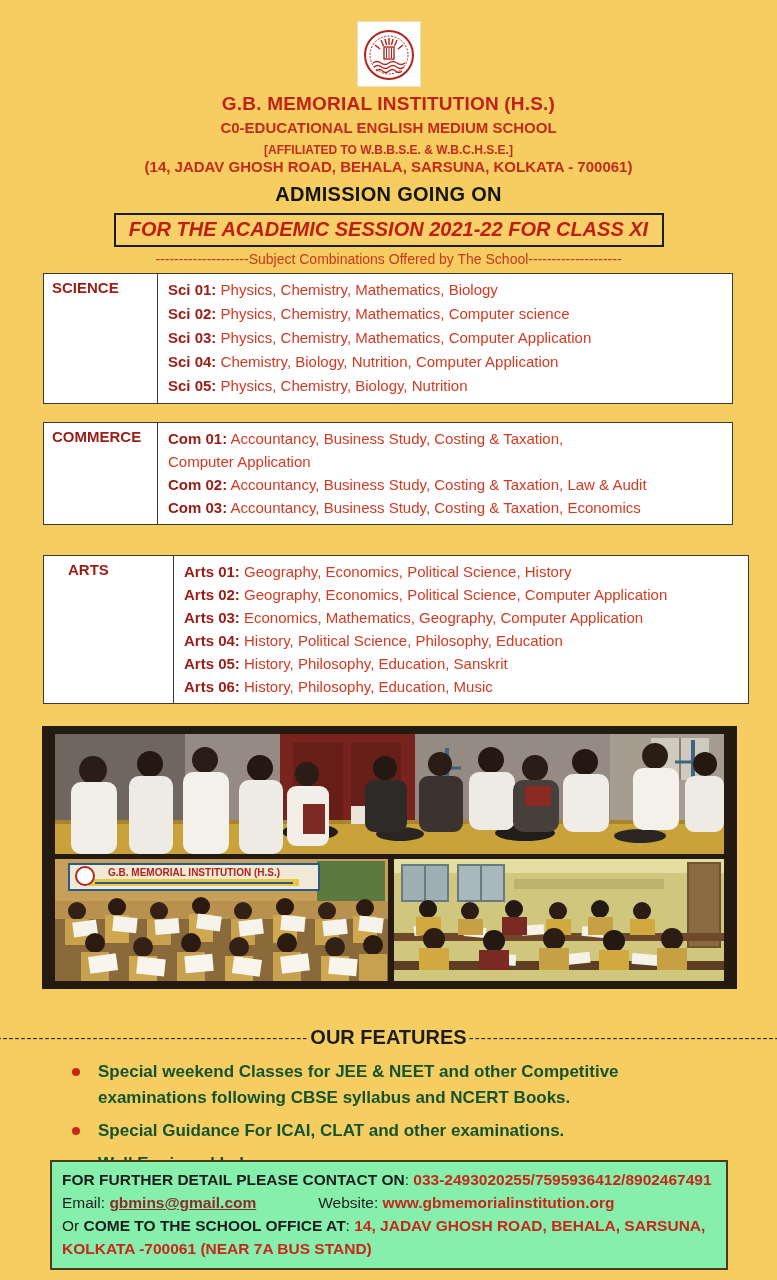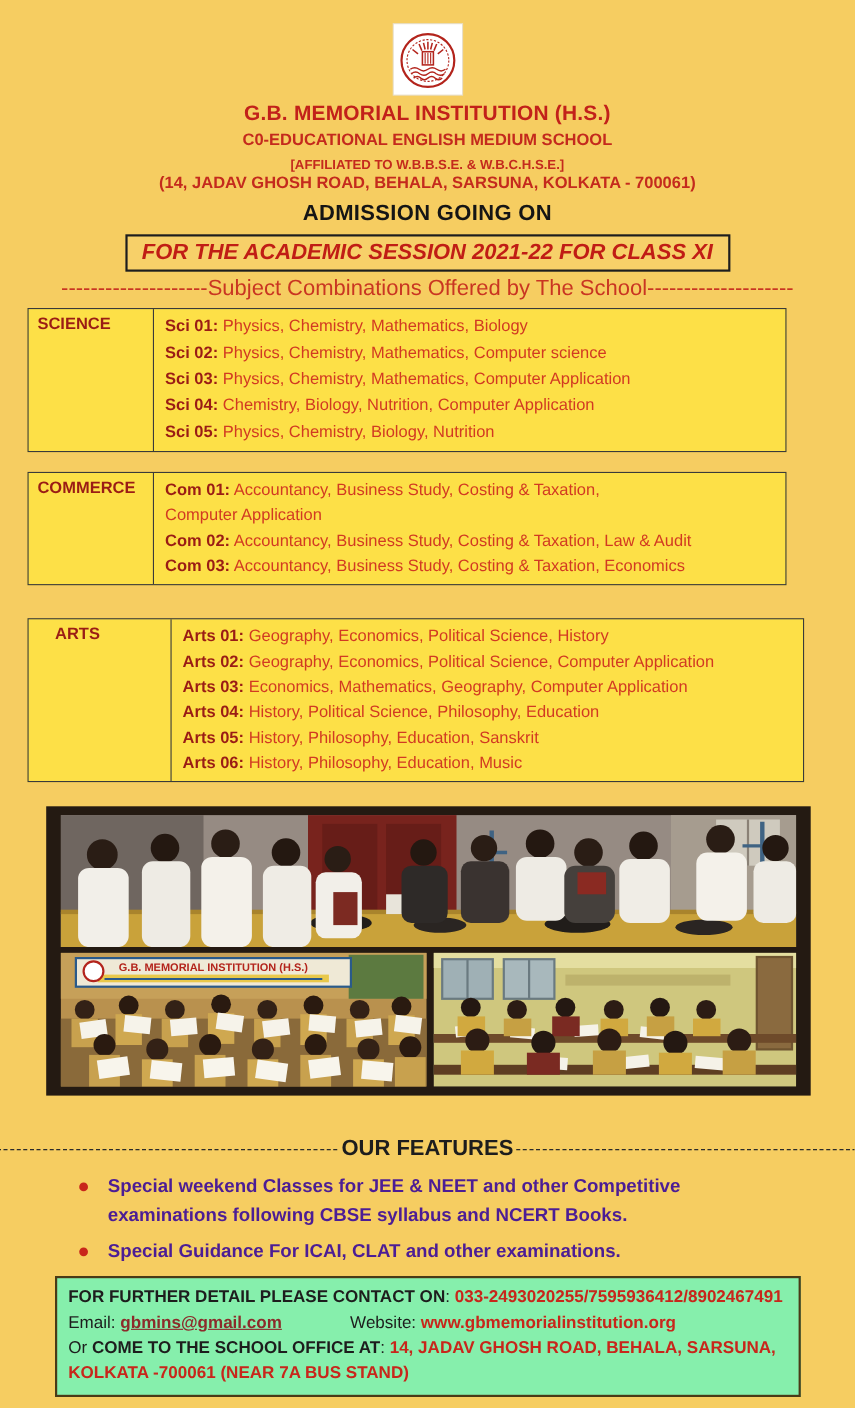--- a/index.html
+++ b/index.html
@@ -10,24 +10,24 @@
   .logo-wrap{width:62px;height:64px;margin:22px auto 0 auto;background:#ffffff;box-shadow:0 0 0 1px #e8dfc8;display:flex;align-items:center;justify-content:center;}
   .h-line{ text-align:center;font-weight:bold;}
   .school-name{margin-top:7px;font-size:19px;color:#c2211a;letter-spacing:.2px;}
   .school-type{margin-top:4px;font-size:15px;color:#c42a1d;}
   .affiliation{margin-top:7px;font-size:12px;color:#c42a1d;}
   .address{margin-top:1px;font-size:15px;color:#c42a1d;}
   .admission{margin-top:8px;font-size:20px;color:#151515;letter-spacing:.3px;}
 
   .session-box{margin:7px auto 0 auto;width:546px;border:2px solid #1d1d1d;background:#f7d069;text-align:center;padding:3px 0 4px 0;}
   .session-box span{font-size:20px;font-weight:bold;font-style:italic;color:#c01d15;}
-  .subject-line{margin-top:4px;text-align:center;font-size:20px;color:#c93522;white-space:nowrap;overflow:hidden;}
-
-  
-  .stream{margin-left:25px;width:688px;border:1px solid #3a3a3a;display:flex;background:#fde047;}
+  .subject-line{margin-top:4px;text-align:center;font-size:14px;color:#c93522;white-space:nowrap;overflow:hidden;}
+
+  
+  .stream{margin-left:43px;width:688px;border:1px solid #3a3a3a;display:flex;background:#ffffff;}
   .stream .cat{width:114px;border-right:1px solid #3a3a3a;padding:5px 0 0 8px;box-sizing:border-box;font-weight:bold;font-size:15px;color:#9a1c15;}
   .stream .combos{flex:1;padding:4px 4px 5px 10px;}
   .combo-line{font-size:15px;line-height:23px;color:#d23a22;}
   .combo-line .lbl{font-weight:bold;color:#9a1c15;}
   .science{margin-top:6px;} .science .combo-line{line-height:24px;}
   .commerce{margin-top:18px;}
   .arts{margin-top:30px;padding-left:16px;}
 
   
   .collage{margin-top:22px;margin-left:42px;width:695px;height:263px;background:#241a12;position:relative;}
@@ -35,21 +35,21 @@
   .photo-top{left:13px;top:8px;width:669px;height:120px;}
   .photo-bl{left:13px;top:133px;width:333px;height:122px;}
   .photo-br{left:352px;top:133px;width:330px;height:122px;}
   .photo svg{display:block;width:100%;height:100%;}
 
   
   .features-head{margin-top:37px;width:777px;display:flex;justify-content:center;align-items:center;white-space:nowrap;overflow:hidden;font-size:15px;color:#1d1d1d;}
   .features-head .dash{letter-spacing:1px;color:#2a2a2a;}
   .features-head .txt{font-weight:bold;font-size:20px;padding:0 2px;}
   .features-list{margin:10px 0 0 0;padding:0;list-style:none;}
-  .features-list li{position:relative;margin:0 0 7px 98px;max-width:578px;padding-left:0;font-size:17px;line-height:26px;font-weight:bold;color:#4c1d95;}
+  .features-list li{position:relative;margin:0 0 7px 98px;max-width:578px;padding-left:0;font-size:17px;line-height:26px;font-weight:bold;color:#14532d;}
   .features-list li::before{content:"";position:absolute;left:-26px;top:9px;width:8px;height:8px;border-radius:50%;background:#c8261b;}
 
   
   .footer-box{position:absolute;left:50px;top:1160px;width:678px;box-sizing:border-box;border:2px solid #4a3a16;background:#86efac;padding:6px 10px 8px 10px;}
   .footer-box .fl{font-size:15.5px;line-height:23px;color:#1d1d1d;}
   .b{font-weight:bold;}
   .red{color:#c8261b;font-weight:bold;}
   .email-link{color:#8c2b2b;font-weight:bold;text-decoration:underline;}
   .ws-gap{margin-left:62px;}
 </style>

